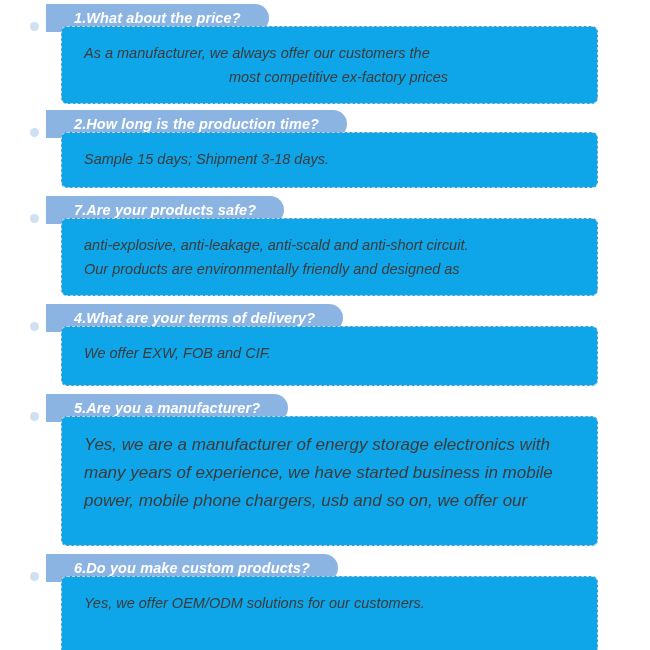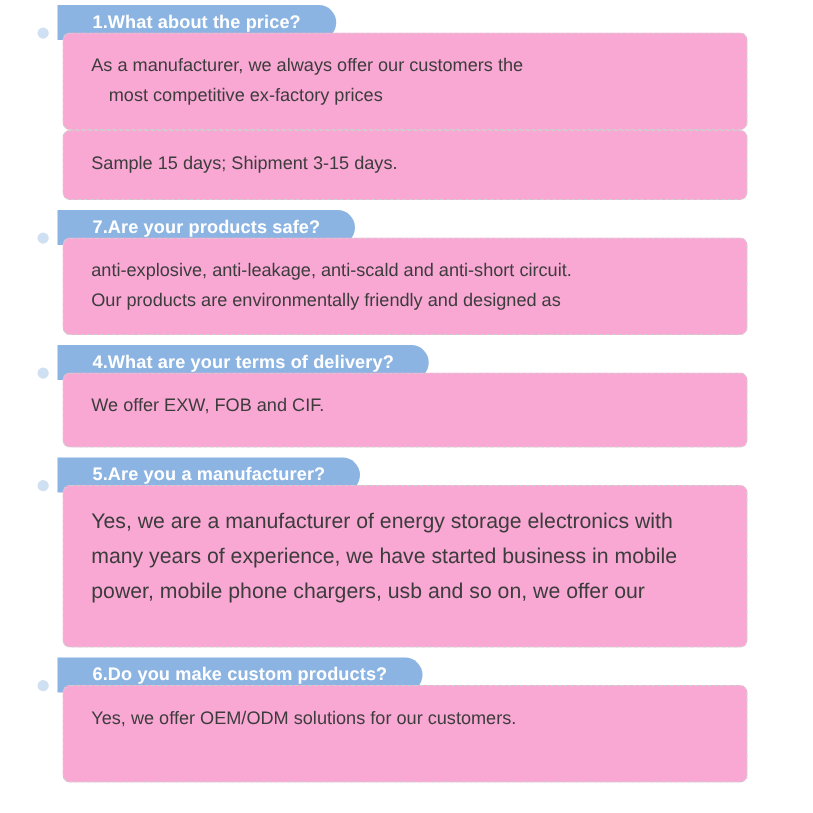--- a/index.html
+++ b/index.html
@@ -12,20 +12,21 @@
     background: #ffffff;
     font-family: "Liberation Sans", sans-serif;
     overflow: hidden;
   }
   .faq-page {
     position: relative;
     width: 650px;
     height: 627px;
     box-sizing: border-box;
     padding: 4px 52px 4px 30px;
+    font-style: italic;
   }
   .faq-item {
     position: relative;
     margin-bottom: 6px;
   }
   .faq-q-row {
     position: relative;
     height: 28px;
   }
   .dot {
@@ -47,36 +48,37 @@
     border-radius: 0 14px 14px 0;
     color: #ffffff;
     font-size: 14.5px;
     font-weight: bold;
     padding: 0 28px 0 28px;
     white-space: nowrap;
     letter-spacing: 0.1px;
   }
   .answer-box {
     position: relative;
-    margin-left: 20px;
+    margin-left: 31px;
     margin-top: -6px;
     border: 1px dashed #cfcfcf;
     border-radius: 6px;
-    background: #f9a8d4;
+    background: #0ea5e9;
     padding: 14px 18px 14px 22px;
     box-sizing: border-box;
   }
   .answer-box p {
     margin: 0;
     color: #3c3c3c;
     font-size: 14.5px;
     line-height: 24px;
   }
   .answer-box p.indent {
     text-indent: 0;
+    text-align: center;
   }
   .a-big p {
     font-size: 17px;
     line-height: 28px;
   }
   .tall-1 { min-height: 74px; }
   .tall-2 { min-height: 56px; }
   .tall-3 { min-height: 74px; }
   .tall-4 { min-height: 60px; }
   .tall-5 { min-height: 130px; }
@@ -93,22 +95,26 @@
       <span class="dot"></span>
       <div class="q-bar">1.What about the price?</div>
     </div>
     <div class="answer-box tall-1">
       <p>As a manufacturer, we always offer our customers the</p>
       <p class="indent" style="padding-left:14px">most competitive ex-factory prices</p>
     </div>
   </div>
 
   <div class="faq-item sp-1">
+    <div class="faq-q-row">
+      <span class="dot"></span>
+      <div class="q-bar">2.How long is the production time?</div>
+    </div>
     <div class="answer-box tall-2">
-      <p>Sample 15 days;   Shipment 3-15 days.</p>
+      <p>Sample 15 days;   Shipment 3-18 days.</p>
     </div>
   </div>
 
   <div class="faq-item sp-1">
     <div class="faq-q-row">
       <span class="dot"></span>
       <div class="q-bar">7.Are your products safe?</div>
     </div>
     <div class="answer-box tall-3">
       <p>anti-explosive, anti-leakage, anti-scald and anti-short circuit.</p>

